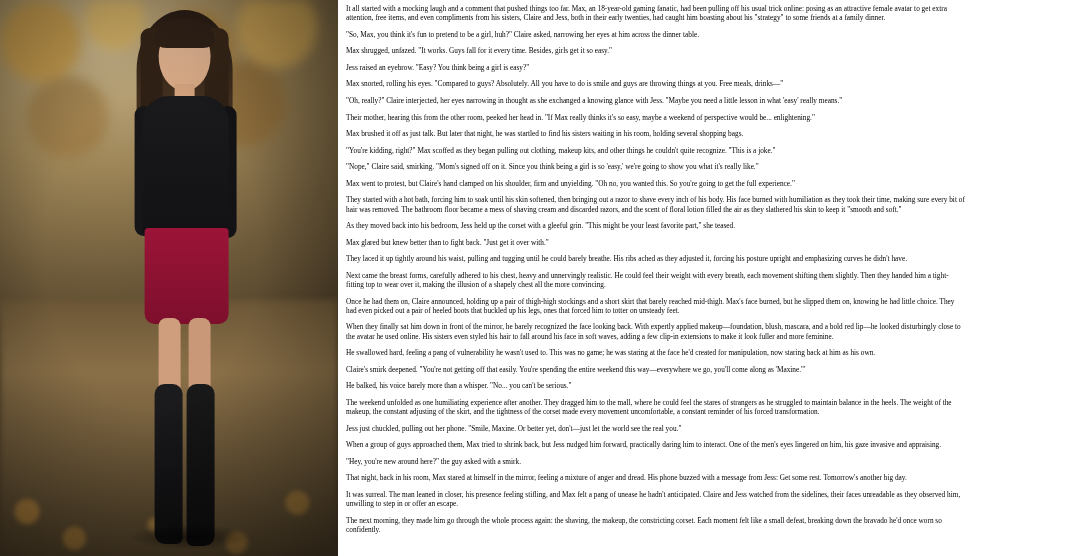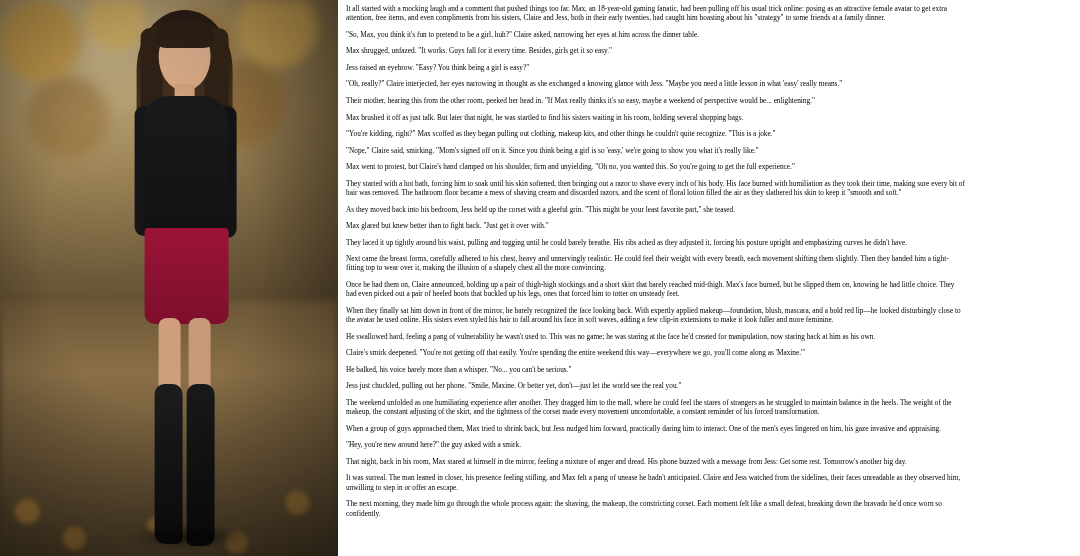--- a/index.html
+++ b/index.html
@@ -228,38 +228,39 @@
       <div class="fig-shadow"></div>
     </div>
     <div class="bg-vignette"></div>
   </div>
 
   <div class="text-pane">
     <p class="para">It all started with a mocking laugh and a comment that pushed things too far. Max, an 18-year-old gaming fanatic, had been pulling off his usual trick online: posing as an attractive female avatar to get extra attention, free items, and even compliments from his sisters, Claire and Jess, both in their early twenties, had caught him boasting about his "strategy" to some friends at a family dinner.</p>
     <p class="para">"So, Max, you think it's fun to pretend to be a girl, huh?" Claire asked, narrowing her eyes at him across the dinner table.</p>
     <p class="para">Max shrugged, unfazed. "It works. Guys fall for it every time. Besides, girls get it so easy."</p>
     <p class="para">Jess raised an eyebrow. "Easy? You think being a girl is easy?"</p>
+    <p class="para">Max snorted, rolling his eyes. "Compared to guys? Absolutely. All you have to do is smile and guys are throwing things at you. Free meals, drinks—"</p>
     <p class="para">"Oh, really?" Claire interjected, her eyes narrowing in thought as she exchanged a knowing glance with Jess. "Maybe you need a little lesson in what 'easy' really means."</p>
     <p class="para">Their mother, hearing this from the other room, peeked her head in. "If Max really thinks it's so easy, maybe a weekend of perspective would be... enlightening."</p>
     <p class="para">Max brushed it off as just talk. But later that night, he was startled to find his sisters waiting in his room, holding several shopping bags.</p>
     <p class="para">"You're kidding, right?" Max scoffed as they began pulling out clothing, makeup kits, and other things he couldn't quite recognize. "This is a joke."</p>
     <p class="para">"Nope," Claire said, smirking. "Mom's signed off on it. Since you think being a girl is so 'easy,' we're going to show you what it's really like."</p>
     <p class="para">Max went to protest, but Claire's hand clamped on his shoulder, firm and unyielding. "Oh no, you wanted this. So you're going to get the full experience."</p>
     <p class="para">They started with a hot bath, forcing him to soak until his skin softened, then bringing out a razor to shave every inch of his body. His face burned with humiliation as they took their time, making sure every bit of hair was removed. The bathroom floor became a mess of shaving cream and discarded razors, and the scent of floral lotion filled the air as they slathered his skin to keep it "smooth and soft."</p>
     <p class="para">As they moved back into his bedroom, Jess held up the corset with a gleeful grin. "This might be your least favorite part," she teased.</p>
     <p class="para">Max glared but knew better than to fight back. "Just get it over with."</p>
     <p class="para">They laced it up tightly around his waist, pulling and tugging until he could barely breathe. His ribs ached as they adjusted it, forcing his posture upright and emphasizing curves he didn't have.</p>
     <p class="para">Next came the breast forms, carefully adhered to his chest, heavy and unnervingly realistic. He could feel their weight with every breath, each movement shifting them slightly. Then they handed him a tight-fitting top to wear over it, making the illusion of a shapely chest all the more convincing.</p>
     <p class="para">Once he had them on, Claire announced, holding up a pair of thigh-high stockings and a short skirt that barely reached mid-thigh. Max's face burned, but he slipped them on, knowing he had little choice. They had even picked out a pair of heeled boots that buckled up his legs, ones that forced him to totter on unsteady feet.</p>
     <p class="para">When they finally sat him down in front of the mirror, he barely recognized the face looking back. With expertly applied makeup—foundation, blush, mascara, and a bold red lip—he looked disturbingly close to the avatar he used online. His sisters even styled his hair to fall around his face in soft waves, adding a few clip-in extensions to make it look fuller and more feminine.</p>
     <p class="para">He swallowed hard, feeling a pang of vulnerability he wasn't used to. This was no game; he was staring at the face he'd created for manipulation, now staring back at him as his own.</p>
     <p class="para">Claire's smirk deepened. "You're not getting off that easily. You're spending the entire weekend this way—everywhere we go, you'll come along as 'Maxine.'"</p>
     <p class="para">He balked, his voice barely more than a whisper. "No... you can't be serious."</p>
+    <p class="para">The weekend unfolded as one humiliating experience after another. They dragged him to the mall, where he could feel the stares of strangers as he struggled to maintain balance in the heels. The weight of the makeup, the constant adjusting of the skirt, and the tightness of the corset made every movement uncomfortable, a constant reminder of his forced transformation.</p>
     <p class="para">Jess just chuckled, pulling out her phone. "Smile, Maxine. Or better yet, don't—just let the world see the real you."</p>
-    <p class="para">The weekend unfolded as one humiliating experience after another. They dragged him to the mall, where he could feel the stares of strangers as he struggled to maintain balance in the heels. The weight of the makeup, the constant adjusting of the skirt, and the tightness of the corset made every movement uncomfortable, a constant reminder of his forced transformation.</p>
     <p class="para">When a group of guys approached them, Max tried to shrink back, but Jess nudged him forward, practically daring him to interact. One of the men's eyes lingered on him, his gaze invasive and appraising.</p>
     <p class="para">"Hey, you're new around here?" the guy asked with a smirk.</p>
     <p class="para">That night, back in his room, Max stared at himself in the mirror, feeling a mixture of anger and dread. His phone buzzed with a message from Jess: Get some rest. Tomorrow's another big day.</p>
     <p class="para">It was surreal. The man leaned in closer, his presence feeling stifling, and Max felt a pang of unease he hadn't anticipated. Claire and Jess watched from the sidelines, their faces unreadable as they observed him, unwilling to step in or offer an escape.</p>
     <p class="para">The next morning, they made him go through the whole process again: the shaving, the makeup, the constricting corset. Each moment felt like a small defeat, breaking down the bravado he'd once worn so confidently.</p>
 
   </div>
 
 </div>
 

